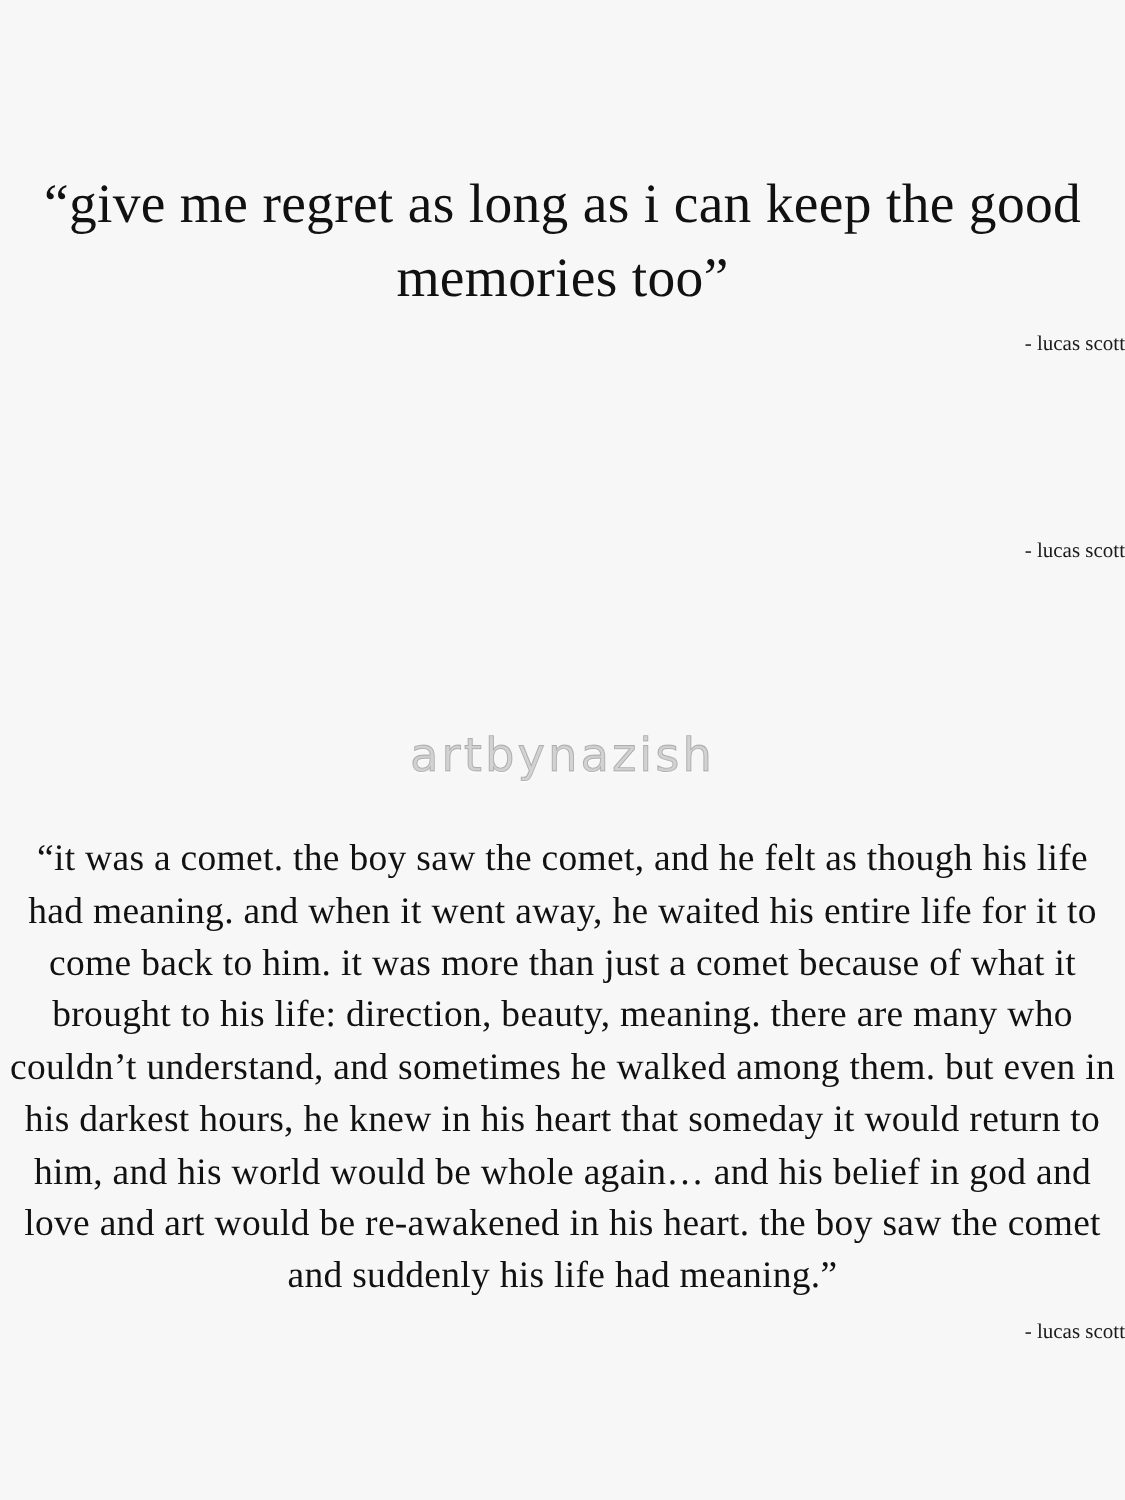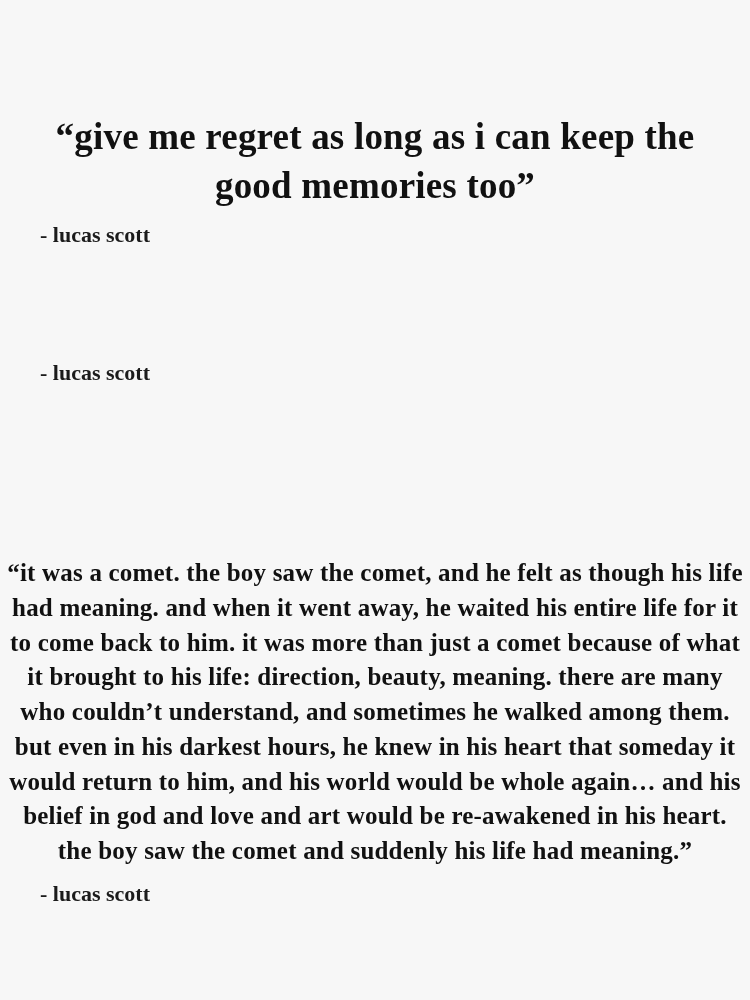--- a/index.html
+++ b/index.html
@@ -13,41 +13,40 @@
     font-family: "Liberation Serif", serif;
     color: #0f0f0f;
     position: relative;
     overflow: hidden;
   }
   .page {
     position: relative;
     width: 750px;
     height: 1000px;
     box-sizing: border-box;
-    font-weight: bold;
   }
 
   .quote-block {
     position: absolute;
     left: 0;
     width: 750px;
     text-align: center;
   }
 
   .quote-text {
     font-family: "Liberation Serif", serif;
     color: #111111;
     letter-spacing: 0.2px;
   }
 
   .attribution {
     font-family: "Liberation Serif", serif;
-    font-size: 22px;
+    font-size: 14px;
     color: #1b1b1b;
-    text-align: left;
+    text-align: right;
     margin-left: 40px;
   }
 
   
   #block-one { top: 112px; }
   #block-one .quote-text {
     font-size: 37px;
     line-height: 1.33;
     padding: 0 28px;
   }
@@ -95,19 +94,20 @@
 
   <div class="quote-block" id="block-one">
     <div class="quote-text">“give me regret as long as i can keep the good memories too”</div>
     <div class="attribution">- lucas scott</div>
   </div>
 
   <div class="quote-block" id="block-two">
     <div class="attribution">- lucas scott</div>
   </div>
 
+  <div id="watermark">artbynazish</div>
 
   <div class="quote-block" id="block-three">
     <div class="quote-text">“it was a comet. the boy saw the comet, and he felt as though his life had meaning. and when it went away, he waited his entire life for it to come back to him. it was more than just a comet because of what it brought to his life: direction, beauty, meaning. there are many who couldn’t understand, and sometimes he walked among them. but even in his darkest hours, he knew in his heart that someday it would return to him, and his world would be whole again… and his belief in god and love and art would be re-awakened in his heart. the boy saw the comet and suddenly his life had meaning.”</div>
     <div class="attribution">- lucas scott</div>
   </div>
 
 </div>
 
 </body></html>

